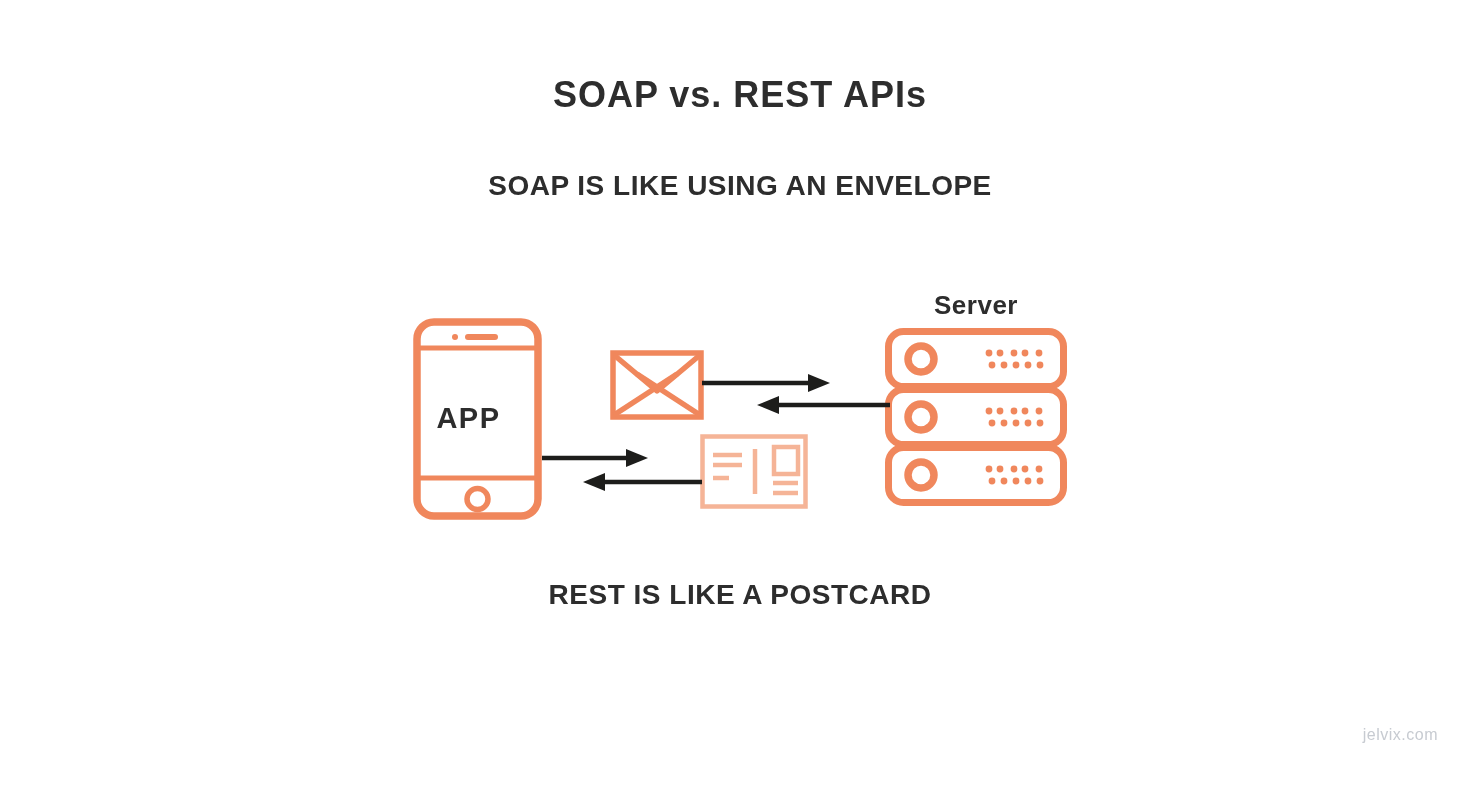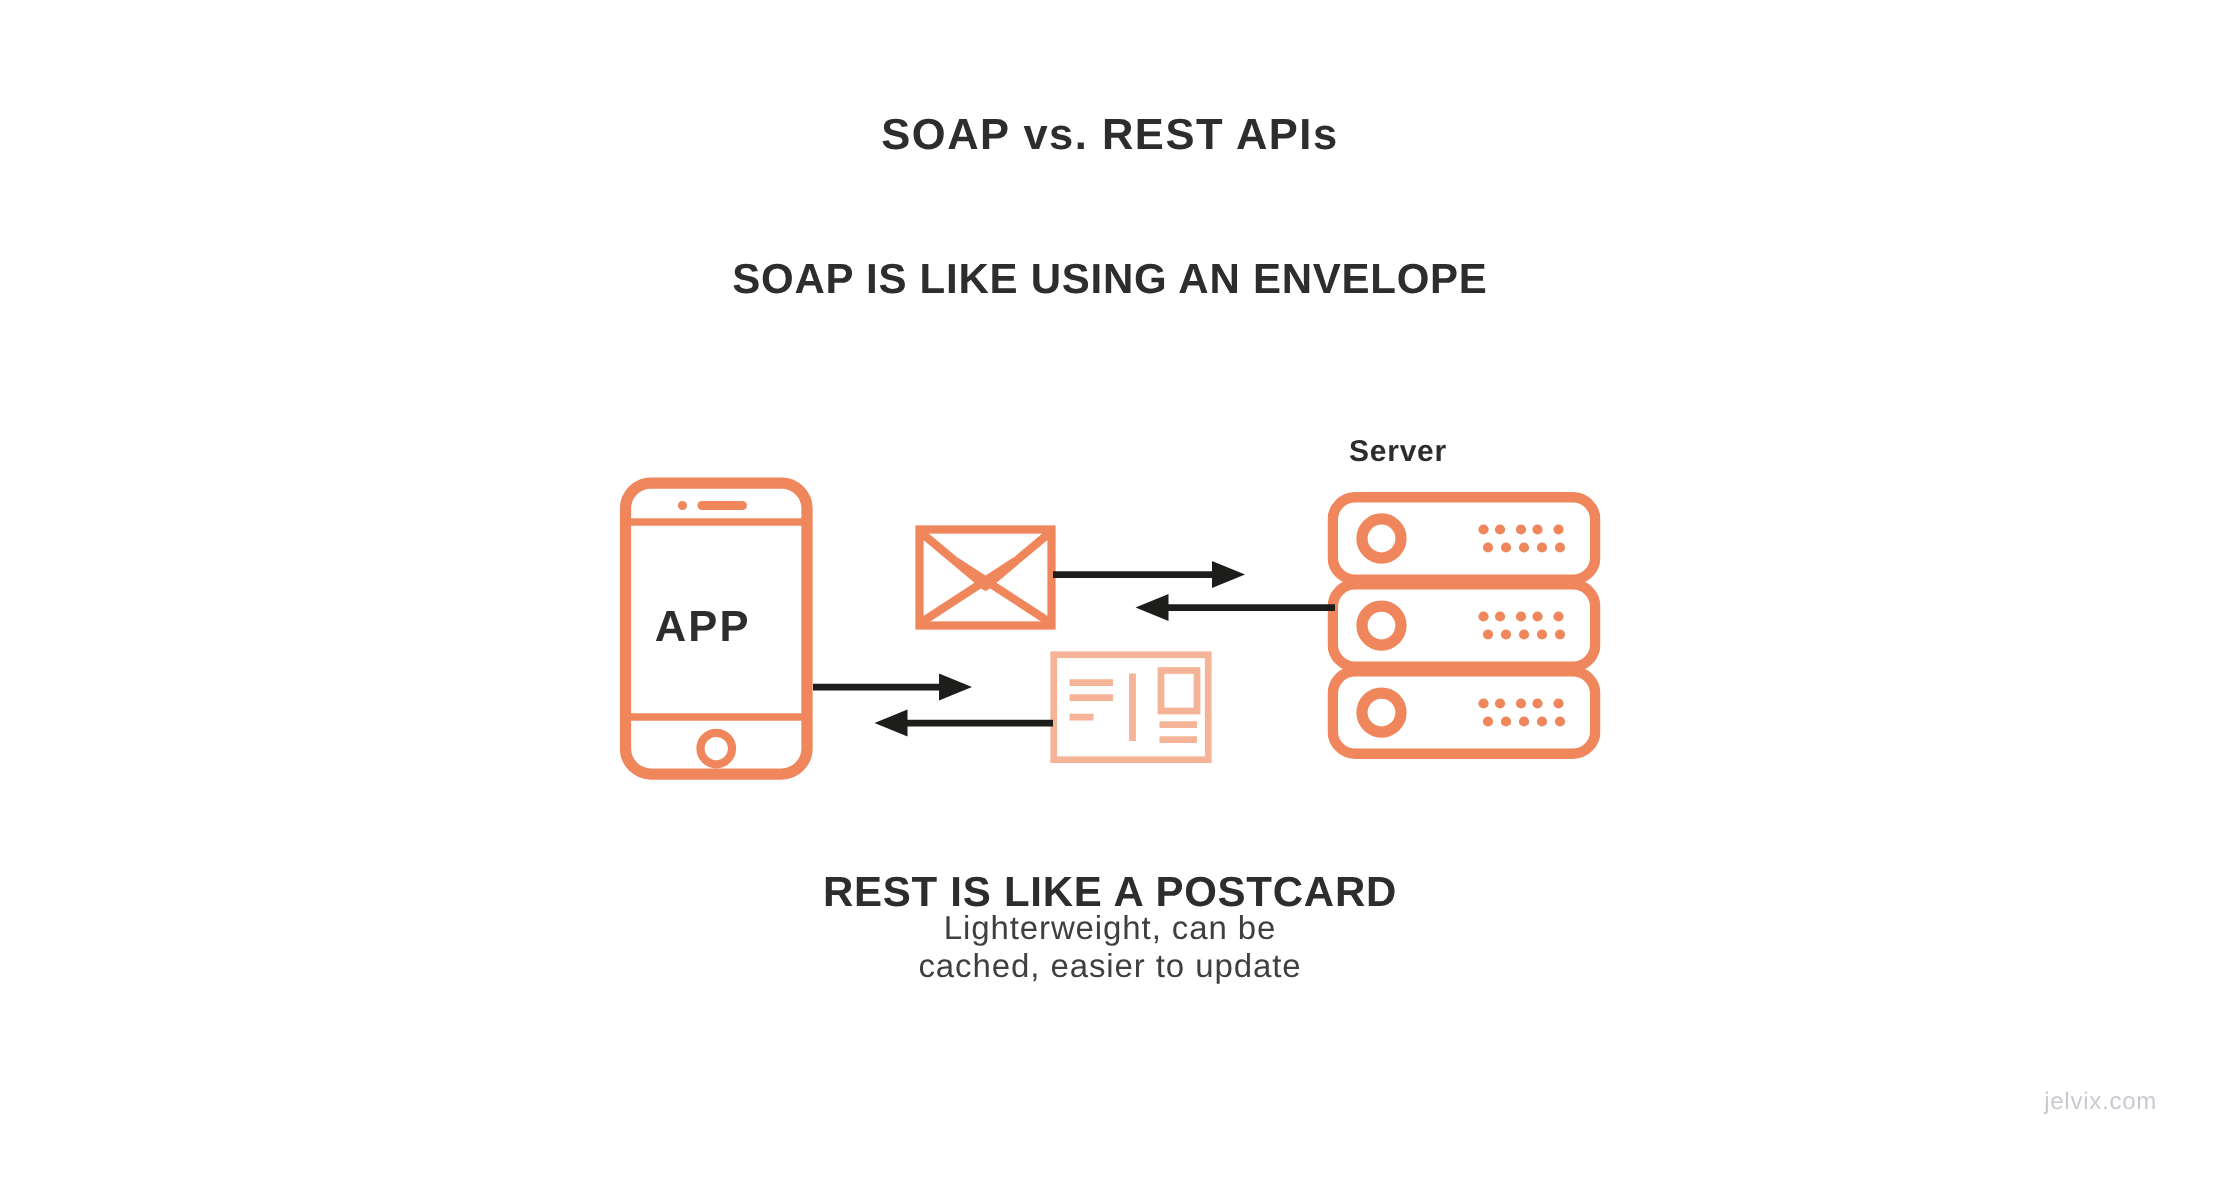--- a/index.html
+++ b/index.html
@@ -15,42 +15,42 @@
   *{margin:0;padding:0;box-sizing:border-box;}
   html,body{background:#ffffff;}
   .canvas{
     position:relative;
     width:1480px;height:791px;
     background:#ffffff;
     font-family:"Liberation Sans", sans-serif;
     overflow:hidden;
   }
   .centered{position:absolute;left:0;width:1480px;text-align:center;}
-  .page-title{top:74px;font-size:29px;font-weight:800;letter-spacing:1px;color:var(--ink);}
+  .page-title{top:74px;font-size:36px;font-weight:800;letter-spacing:1px;color:var(--ink);}
   .section-heading{font-size:28px;font-weight:700;letter-spacing:0.5px;color:var(--ink);margin-top:16px;}
   .soap-heading{top:154px;}
   .rest-heading{top:563px;}
   .section-desc{font-size:22px;line-height:25px;color:var(--body-text);letter-spacing:0.6px;white-space:pre-line;}
   .soap-desc{top:196px;}
   .rest-desc{top:606px;}
 
   .icon-svg{position:absolute;display:block;}
   .phone-svg{left:413px;top:318px;width:129px;height:202px;}
   .envelope-svg{left:610px;top:350px;width:94px;height:70px;}
   .postcard-svg{left:700px;top:434px;width:108px;height:75px;}
   .server-svg{left:885px;top:328px;width:182px;height:180px;}
   .arrows-svg{left:540px;top:370px;width:352px;height:130px;}
 
   .app-label{
     position:absolute;left:413px;top:402px;width:111px;text-align:center;
     font-size:29px;font-weight:700;letter-spacing:1.5px;color:var(--ink);
   }
   .server-label{
-    position:absolute;left:842px;top:290px;width:180px;text-align:center;
-    font-size:20px;font-weight:700;letter-spacing:0.5px;color:var(--ink);
+    position:absolute;left:886px;top:290px;width:180px;text-align:center;
+    font-size:26px;font-weight:700;letter-spacing:0.5px;color:var(--ink);
   }
 
   .stroke-accent{stroke:var(--accent);fill:none;}
   .fill-accent{fill:var(--accent);stroke:none;}
   .stroke-accent-light{stroke:var(--accent-light);fill:none;}
   .arrow-line{stroke:var(--arrow);stroke-width:4.5;}
   .arrow-head{fill:var(--arrow);}
 
   .brand-logo{
     position:absolute;left:36px;top:717px;
@@ -168,18 +168,16 @@
       <line x1="2" y1="88" x2="88" y2="88" class="arrow-line"></line>
       <polygon points="86,79 108,88 86,97" class="arrow-head"></polygon>
     </g>
     <g>
       <line x1="162" y1="112" x2="63" y2="112" class="arrow-line"></line>
       <polygon points="65,103 43,112 65,121" class="arrow-head"></polygon>
     </g>
   </svg>
 
   <div class="centered section-heading rest-heading">REST IS LIKE A POSTCARD</div>
-  <div class="centered section-desc rest-desc">Lighterweight, can be
-cached, easier to update</div>
 
   <div class="site-link">jelvix.com</div>
 
 </div>
 
 </body></html>

